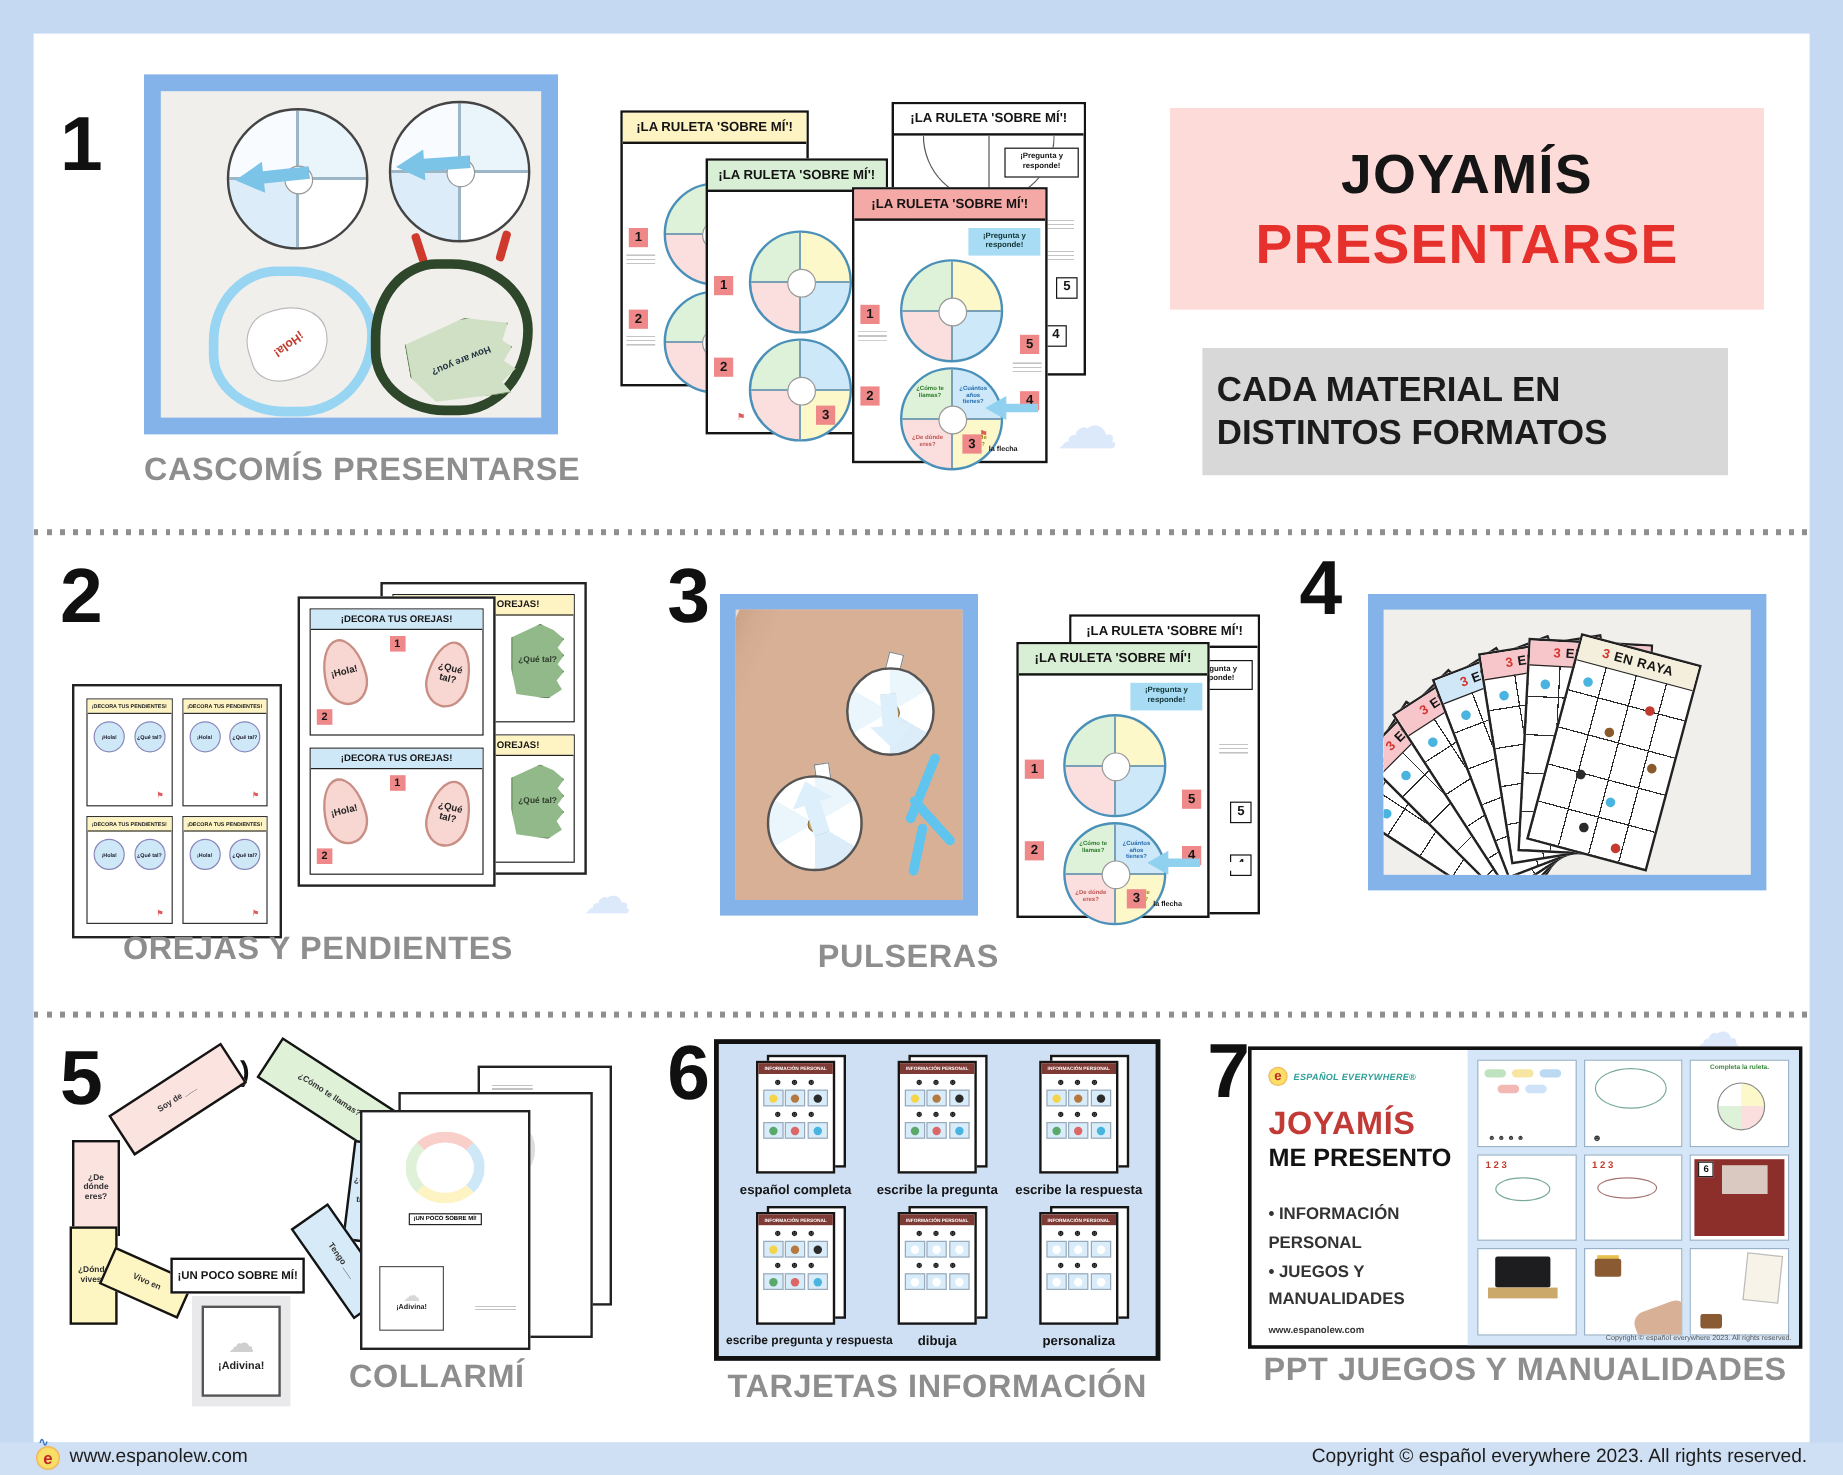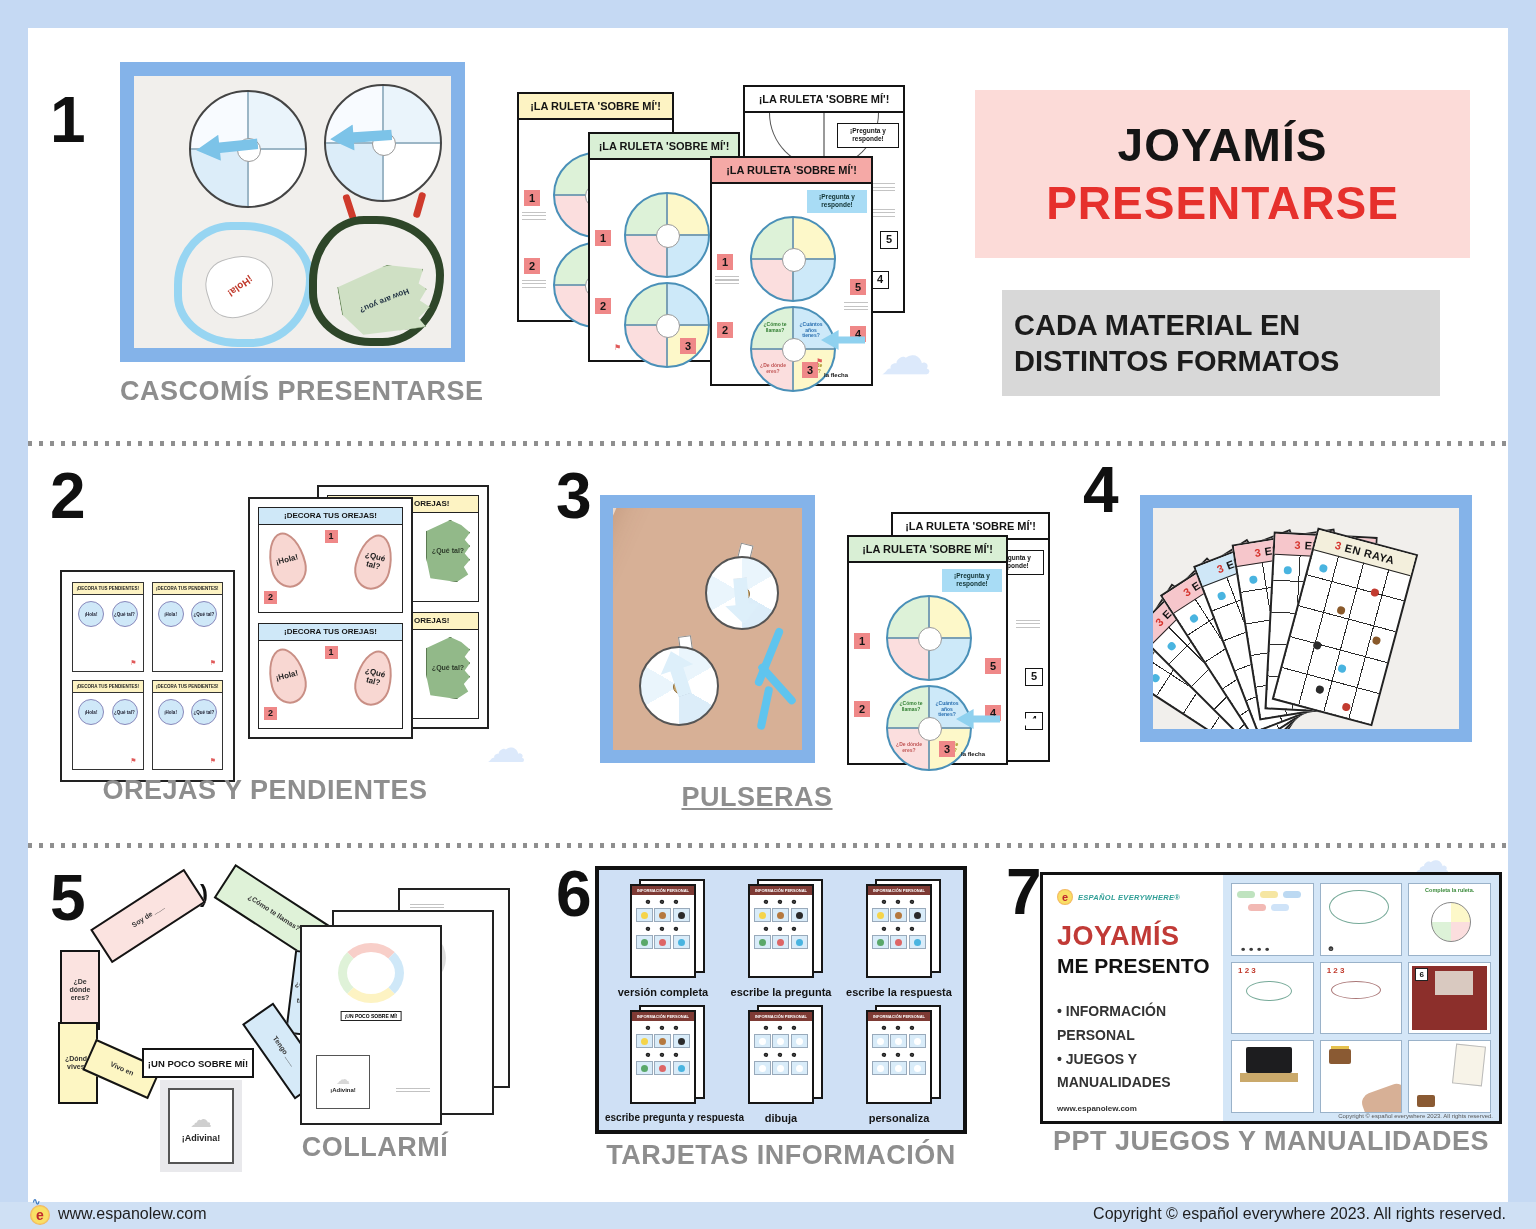--- a/index.html
+++ b/index.html
@@ -429,21 +429,21 @@
       <div class="squig" style="left:160px;top:150px;width:8px;height:52px;transform:rotate(-42deg);"></div>
       <div class="squig" style="left:148px;top:178px;width:8px;height:44px;transform:rotate(12deg);"></div>
       <div class="ptab" style="left:126px;top:36px;transform:rotate(14deg);"></div>
       <div class="pwheel" style="left:92px;top:48px;width:74px;height:74px;"></div>
       <div class="parrow" style="left:112px;top:70px;transform:rotate(175deg);"></div>
       <div class="ptab" style="left:66px;top:128px;transform:rotate(-8deg);"></div>
       <div class="pwheel" style="left:26px;top:138px;width:80px;height:80px;"></div>
       <div class="parrow" style="left:48px;top:142px;transform:rotate(-18deg);"></div>
     </div>
   </div>
-  <div class="cap" style="left:617px;top:782px;width:280px;text-decoration:underline;">PULSERAS</div>
+  <div class="cap" style="left:617px;top:782px;width:280px;">PULSERAS</div>
 
   <div class="rsheet bw" style="left:891px;top:512px;width:159px;height:250px;">
     <div class="rhead">¡LA RULETA 'SOBRE MÍ'!</div>
     <div class="rbody">
       <div class="prompt" style="top:10px;">¡Pregunta y responde!</div>
       <span class="badge b5" style="top:128px;">5</span>
       <span class="badge b4" style="top:172px;">4</span>
       <div class="scrib" style="right:8px;top:80px;"></div>
       <div class="barrow" style="bottom:28px;"></div>
     </div>
@@ -556,21 +556,21 @@
   </div>
   <div class="csheet" style="left:300px;top:925px;width:142px;height:200px;">
     <div class="miniring"></div>
     <div class="minibanner">¡UN POCO SOBRE MÍ!</div>
     <div class="minitag">
       <span class="cloudg">☁</span>
       <span class="adv">¡Adivina!</span>
     </div>
     <div class="greyline" style="right:10px;bottom:30px;"></div>
   </div>
-  <div class="cap" style="left:290px;top:1132px;width:170px;text-align:center;">COLLARMÍ</div>
+  <div class="cap" style="left:279px;top:1132px;width:170px;text-align:center;">COLLARMÍ</div>
 
   <div class="num" style="left:556px;top:862px;">6</div>
   <div class="tpanel6">
 
     <div class="tcell" style="left:6px;top:14px;">
       <div class="tstack">
         <div class="tsheet back"></div>
         <div class="tsheet front">
           <div class="thead">INFORMACIÓN PERSONAL</div>
           <div class="trow people"></div>
@@ -580,21 +580,21 @@
               <span class="ic per"></span>
             </div>
           <div class="trow people"></div>
           <div class="trow">
               <span class="ic globe"></span>
               <span class="ic house"></span>
               <span class="ic girl"></span>
             </div>
         </div>
       </div>
-      <div class="tlabel">versión completa</div>
+      <div class="tlabel">español completa</div>
     </div>
     <div class="tcell" style="left:124px;top:14px;">
       <div class="tstack">
         <div class="tsheet back"></div>
         <div class="tsheet front">
           <div class="thead">INFORMACIÓN PERSONAL</div>
           <div class="trow people"></div>
           <div class="trow">
               <span class="ic sun"></span>
               <span class="ic cake"></span>

